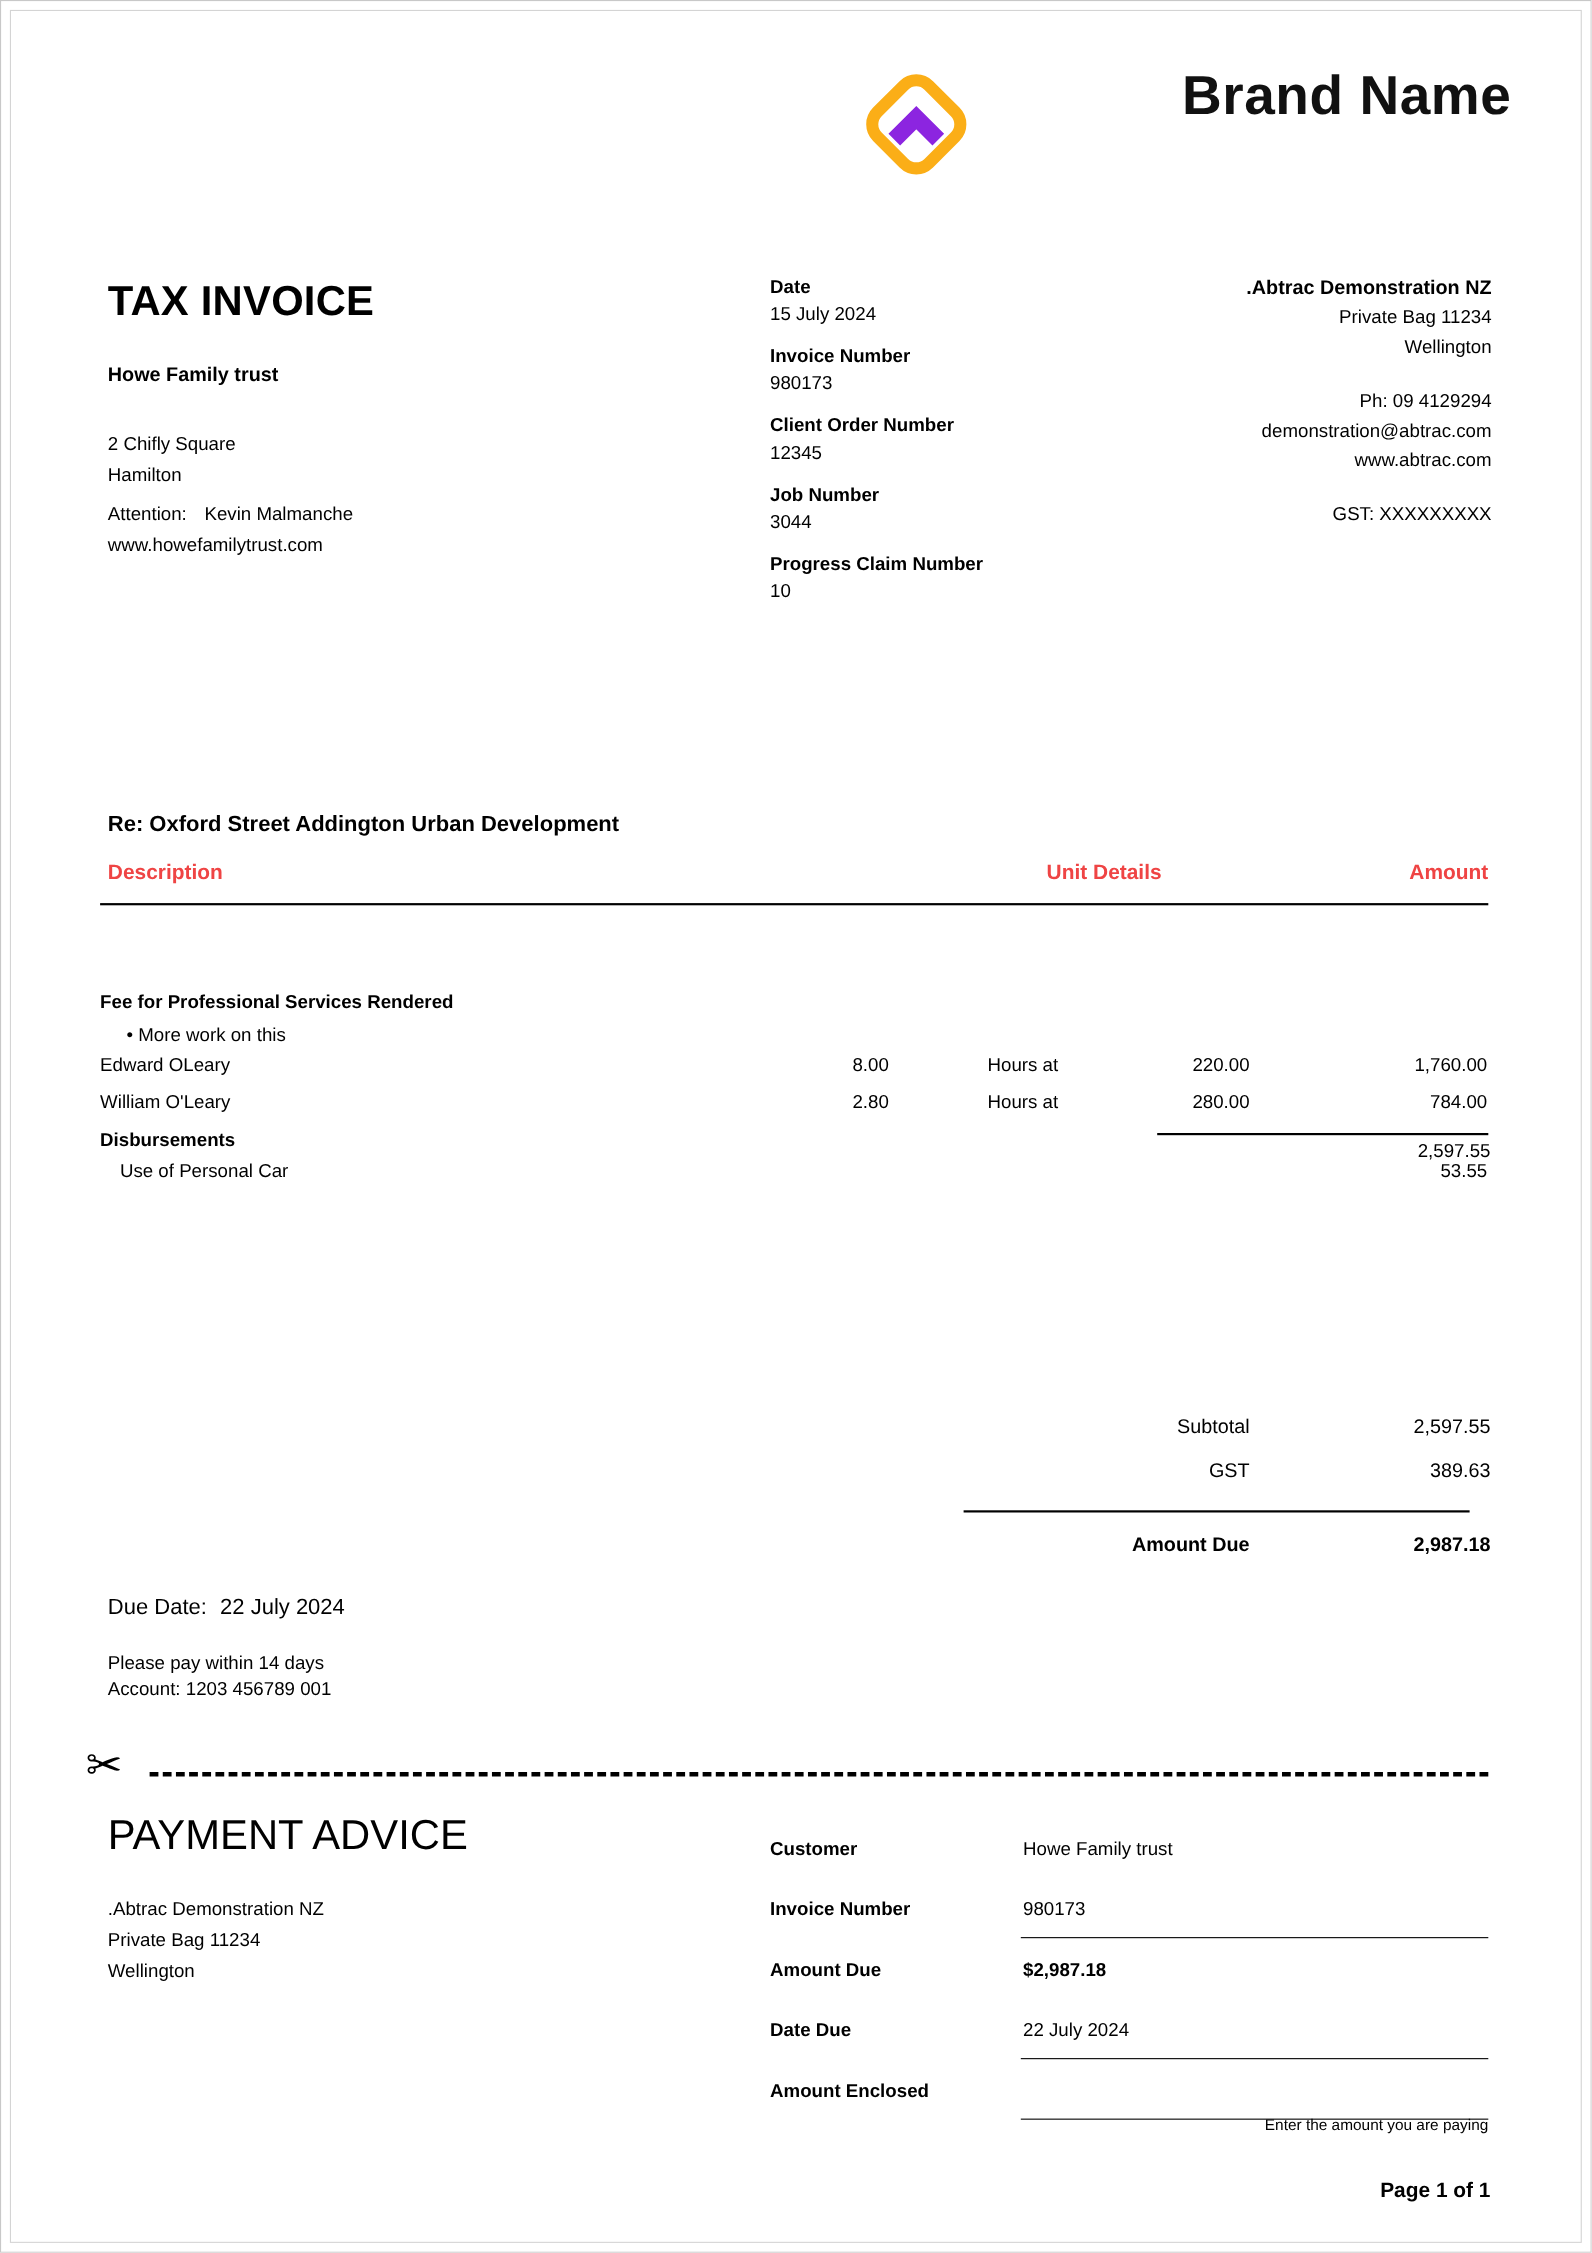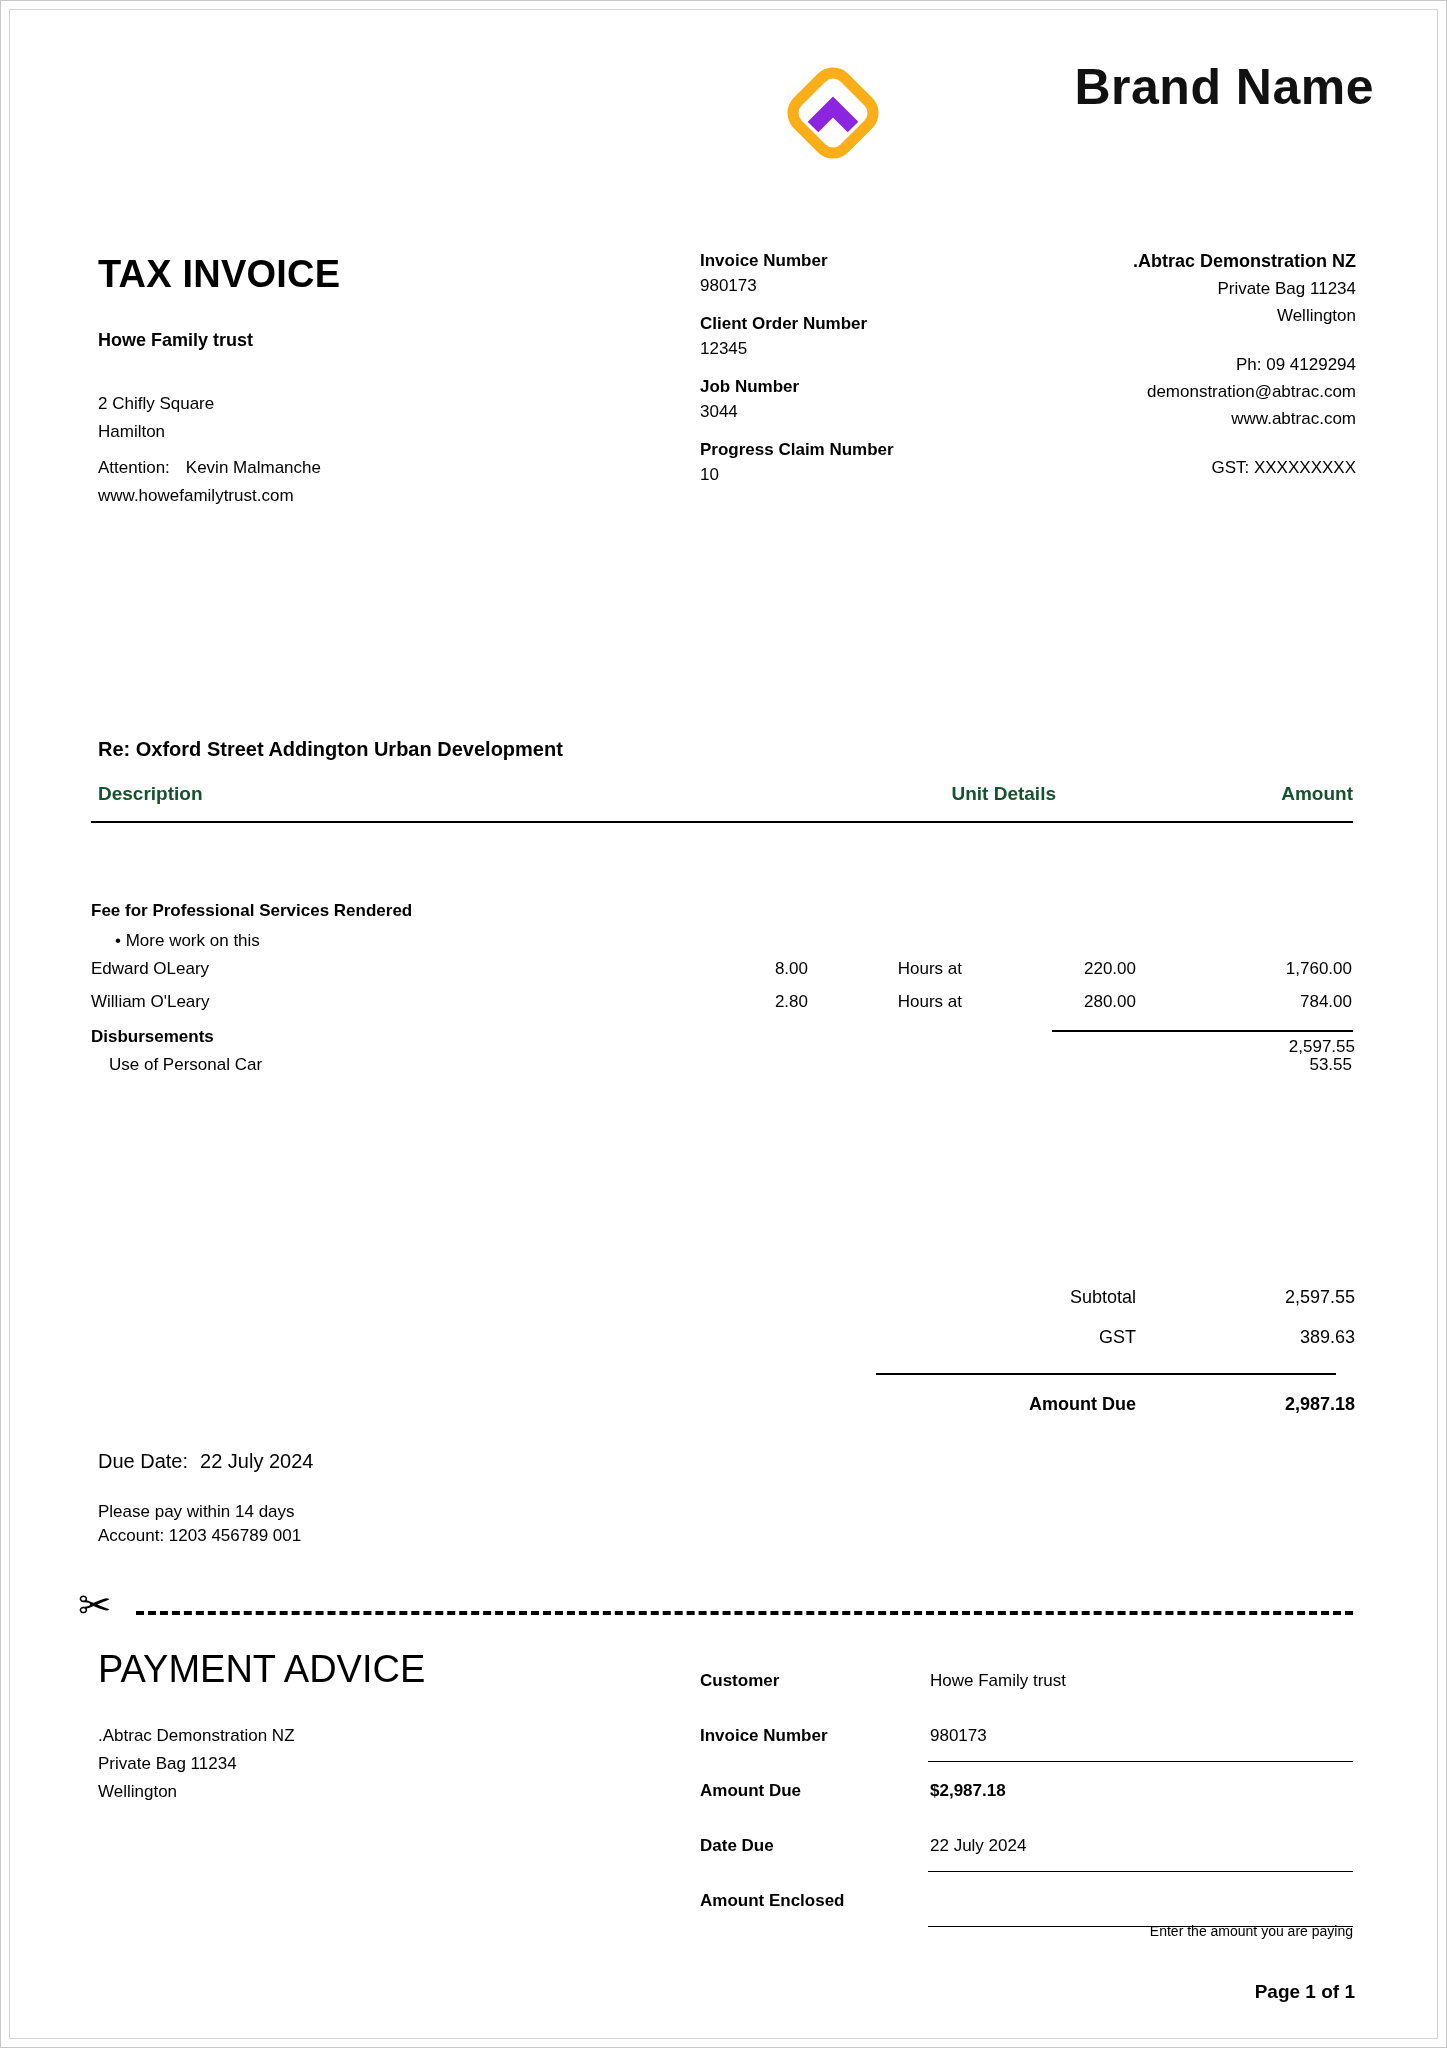--- a/index.html
+++ b/index.html
@@ -156,21 +156,21 @@
     position: absolute;
     left: 81px;
     top: 773px;
     width: 1262px;
     height: 34px;
   }
   .th {
     position: absolute;
     font-size: 19px;
     font-weight: bold;
-    color: #14532d;
+    color: #ef4444;
     white-space: nowrap;
   }
   .th-desc  { left: 7px;   top: 0; }
   .th-unit  { right: 297px; top: 0; }
   .th-amt   { right: 0px;  top: 0; }
   .head-rule {
     position: absolute;
     left: 81px;
     top: 811px;
     width: 1262px;
@@ -427,20 +427,24 @@
     <div class="client-name">Howe Family trust</div>
     <div class="client-address">
       <div>2 Chifly Square</div>
       <div>Hamilton</div>
       <div class="gap"></div>
       <div><span class="attn-label">Attention:</span><span class="attn-name">Kevin Malmanche</span></div>
       <div>www.howefamilytrust.com</div>
     </div>
 
     <div class="meta-col">
+      <div class="meta-row">
+        <div class="meta-label">Date</div>
+        <div class="meta-value">15 July 2024</div>
+      </div>
       <div class="meta-row">
         <div class="meta-label">Invoice Number</div>
         <div class="meta-value">980173</div>
       </div>
       <div class="meta-row">
         <div class="meta-label">Client Order Number</div>
         <div class="meta-value">12345</div>
       </div>
       <div class="meta-row">
         <div class="meta-label">Job Number</div>

